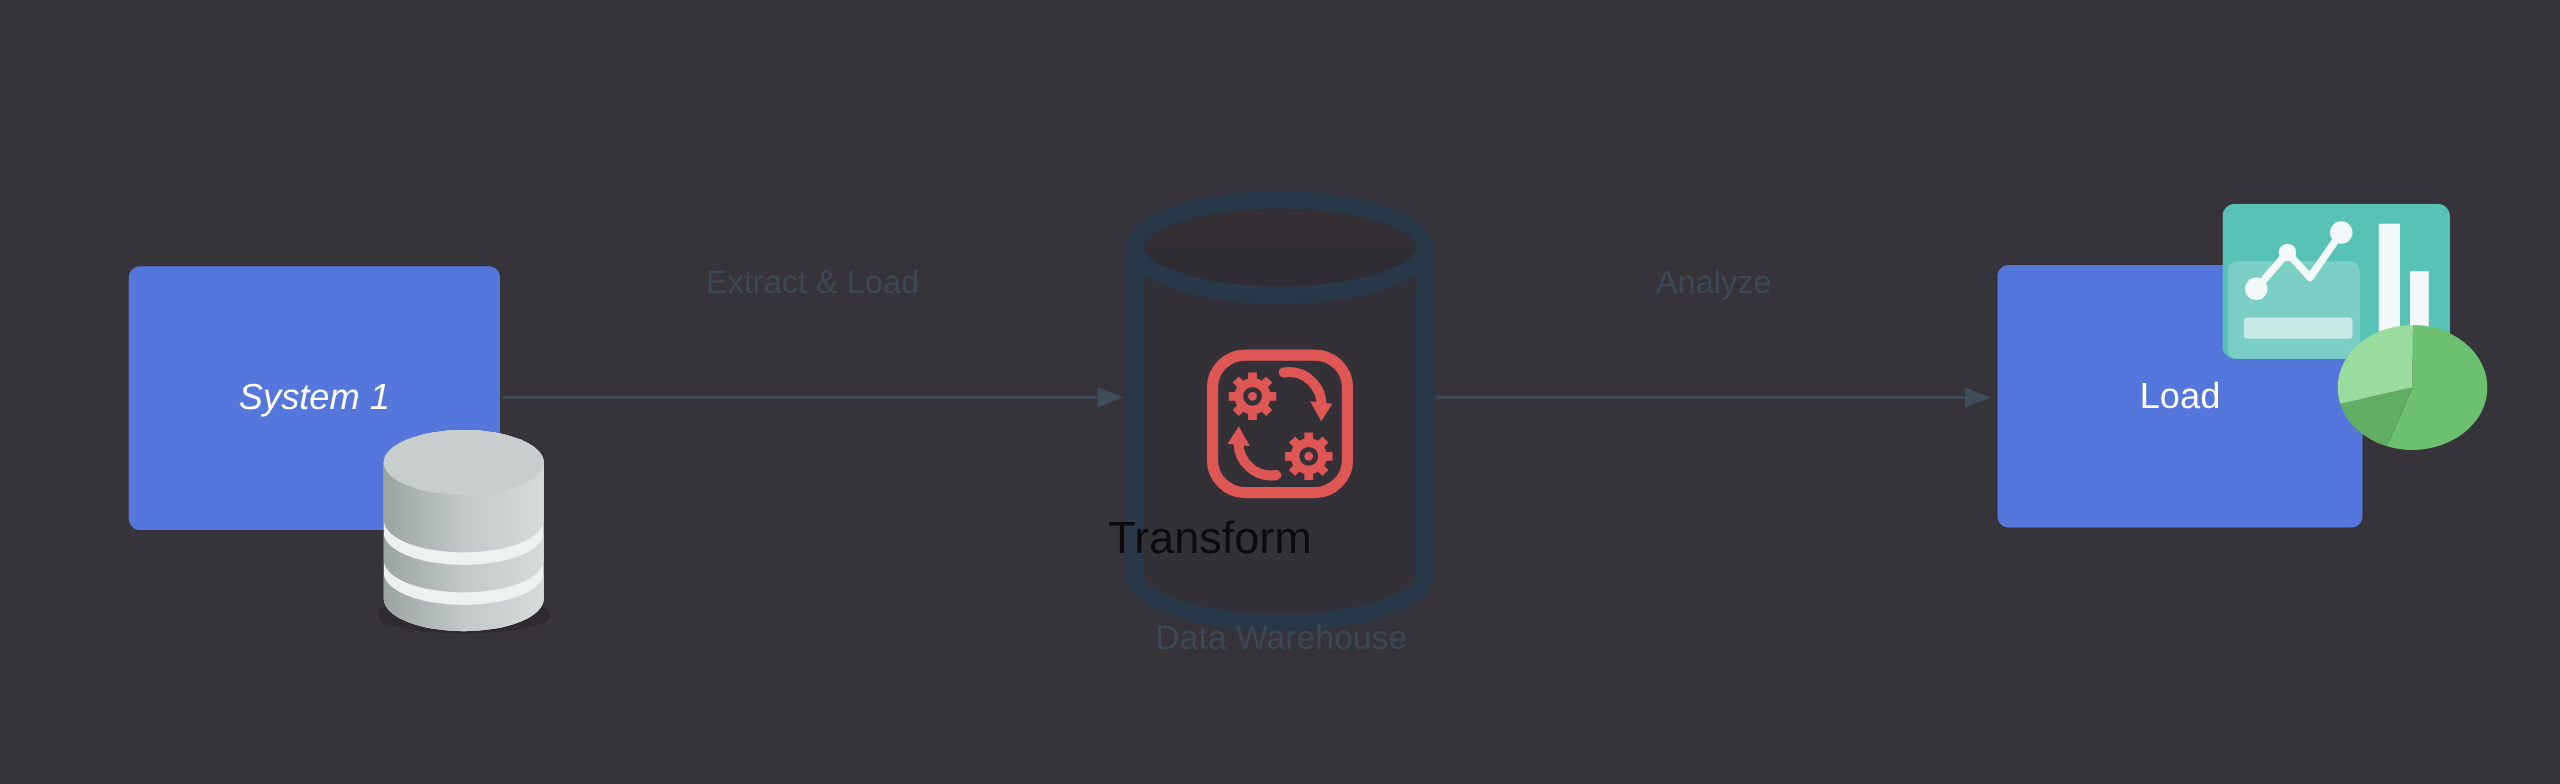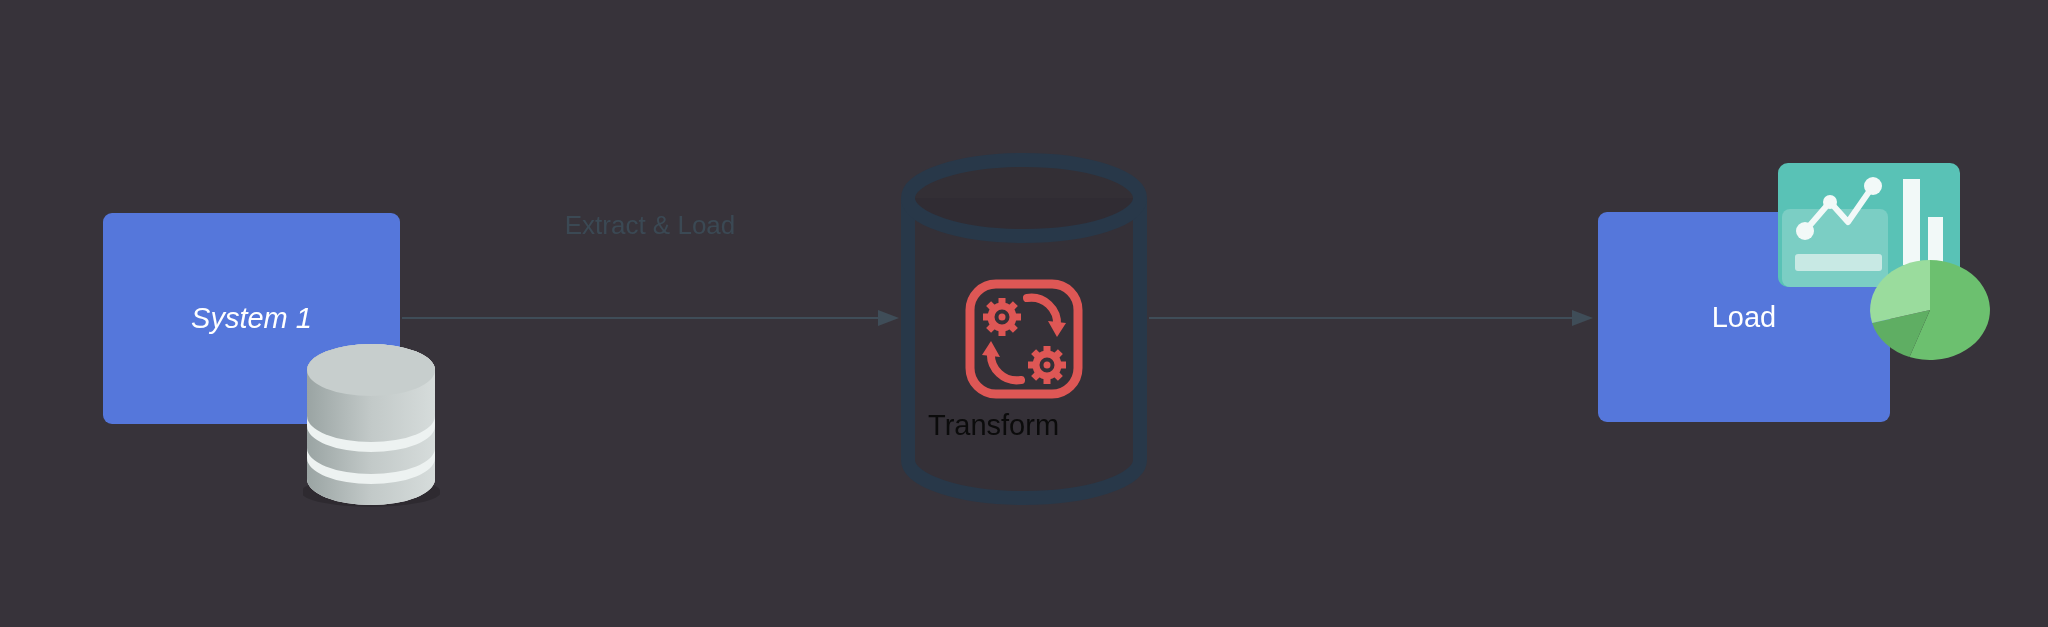--- a/index.html
+++ b/index.html
@@ -41,41 +41,42 @@
     font-size:26px; color:var(--color-edge_label,#3B4954);
   }
   .edge-label.extract { left:450px;  top:210px; }
   .edge-label.analyze { left:1171px; top:210px; }
 
   .dw-label {
     position:absolute; left:825px; top:495px; width:400px; text-align:center;
     font-size:27px; color:var(--color-edge_label,#3B4954);
   }
   .transform-label {
-    position:absolute; left:928px; top:409px; width:200px; text-align:left;
-    font-size:29px; color:var(--color-transform_text,#0B0B0B);
+    position:absolute; left:868px; top:409px; width:200px; text-align:center;
+    font-size:36px; color:var(--color-transform_text,#0B0B0B);
   }
 
   .cylinder-icon   { position:absolute; left:893px;  top:145px; }
   .transform-icon  { position:absolute; left:965px;  top:279px; }
   .db-icon         { position:absolute; left:303px;  top:342px; }
   .analytics-icon  { position:absolute; left:1778px; top:163px; }
   .pie-icon        { position:absolute; left:1870px; top:260px; }
 </style>
 </head>
 <body>
 
 <div class="stage">
 
   <div class="edge-line l1"></div>
   <div class="arrow-head h1"></div>
   <div class="edge-label extract">Extract &amp; Load</div>
 
   <div class="edge-line l2"></div>
   <div class="arrow-head h2"></div>
+  <div class="edge-label analyze">Analyze</div>
 
   <div class="node node-system1">
     <span>System 1</span>
   </div>
 
   <svg class="db-icon" width="137" height="168" viewBox="0 0 137 168">
     <defs>
       <linearGradient id="dbGrad" x1="0" y1="0" x2="1" y2="0">
         <stop offset="0" stop-color="var(--color-db_dark,#9AA4A3)"></stop>
         <stop offset="0.5" stop-color="var(--color-db_mid,#C2C9C8)"></stop>
@@ -116,20 +117,21 @@
     </g>
 
     <g>
       <path d="M56,101 A26,26 0 0 1 26,73" stroke-width="8" stroke-linecap="round"></path>
       <polygon points="35,78 17,76 26,62" fill="var(--color-transform_red,#DE5755)" stroke="none"></polygon>
     </g>
   </svg>
 
   <div class="transform-label">Transform</div>
 
+  <div class="dw-label">Data Warehouse</div>
 
   <div class="node node-saas">
     <span>Load</span>
   </div>
 
   <svg class="analytics-icon" width="182" height="125" viewBox="0 0 182 125">
     <rect x="0" y="0" width="182" height="124" rx="10" fill="var(--color-teal_base,#59C2B6)"></rect>
     <rect x="4" y="46" width="106" height="78" rx="8" fill="var(--color-teal_panel,#7BCEC4)"></rect>
     <rect x="17" y="91" width="87" height="17" rx="3" fill="var(--color-teal_band,#C8E9E4)"></rect>
     <g fill="var(--color-icon_white,#F2F9F8)">

